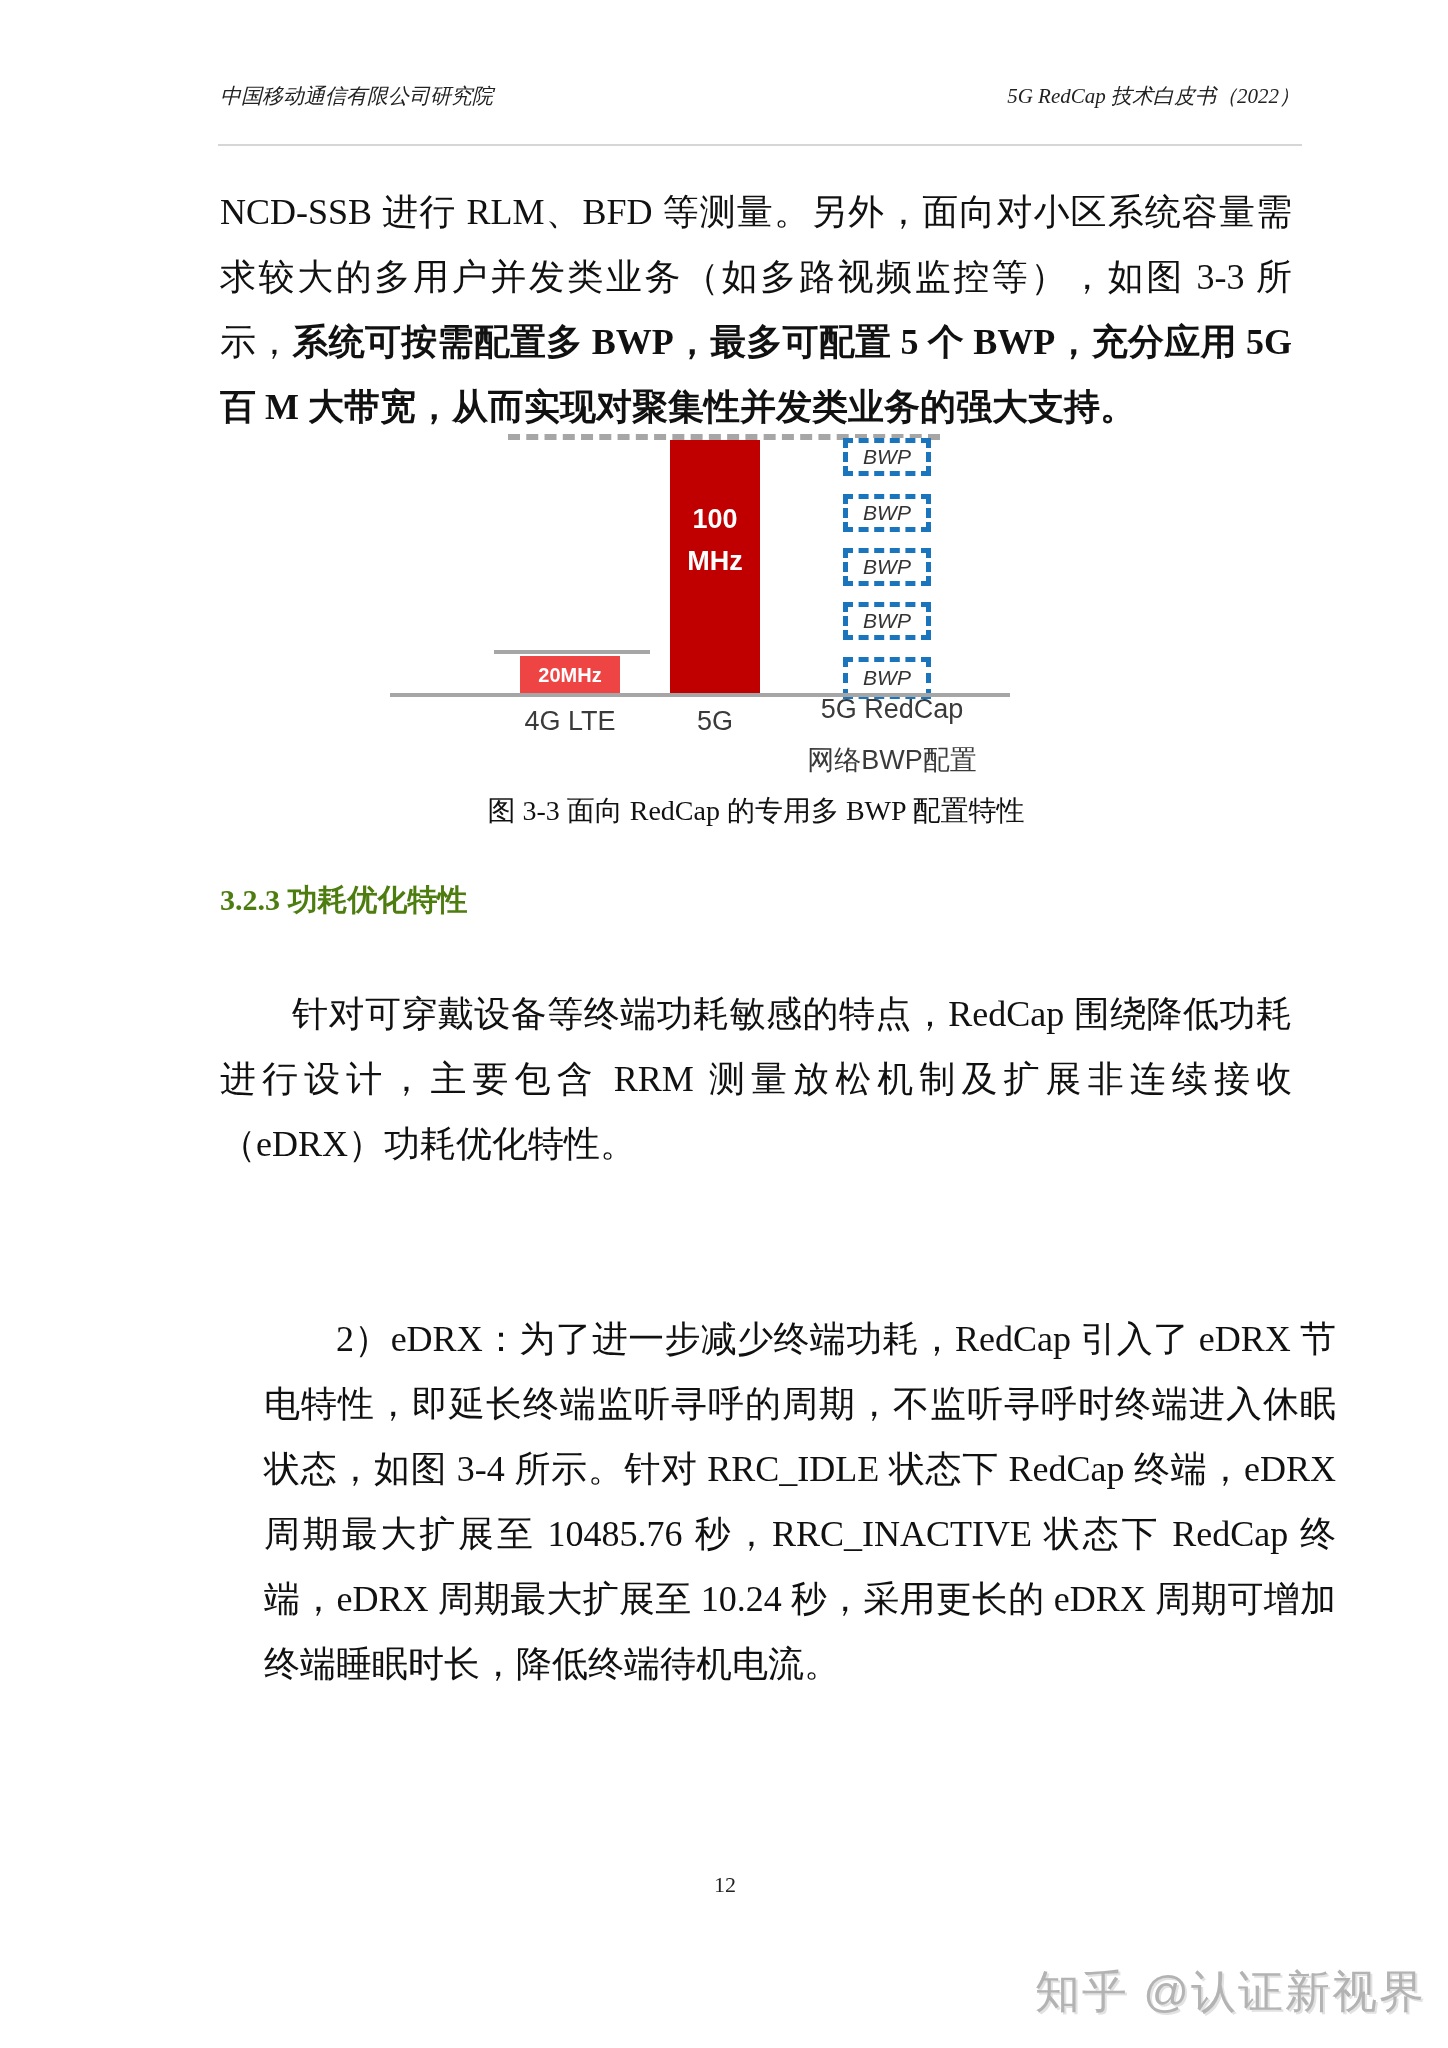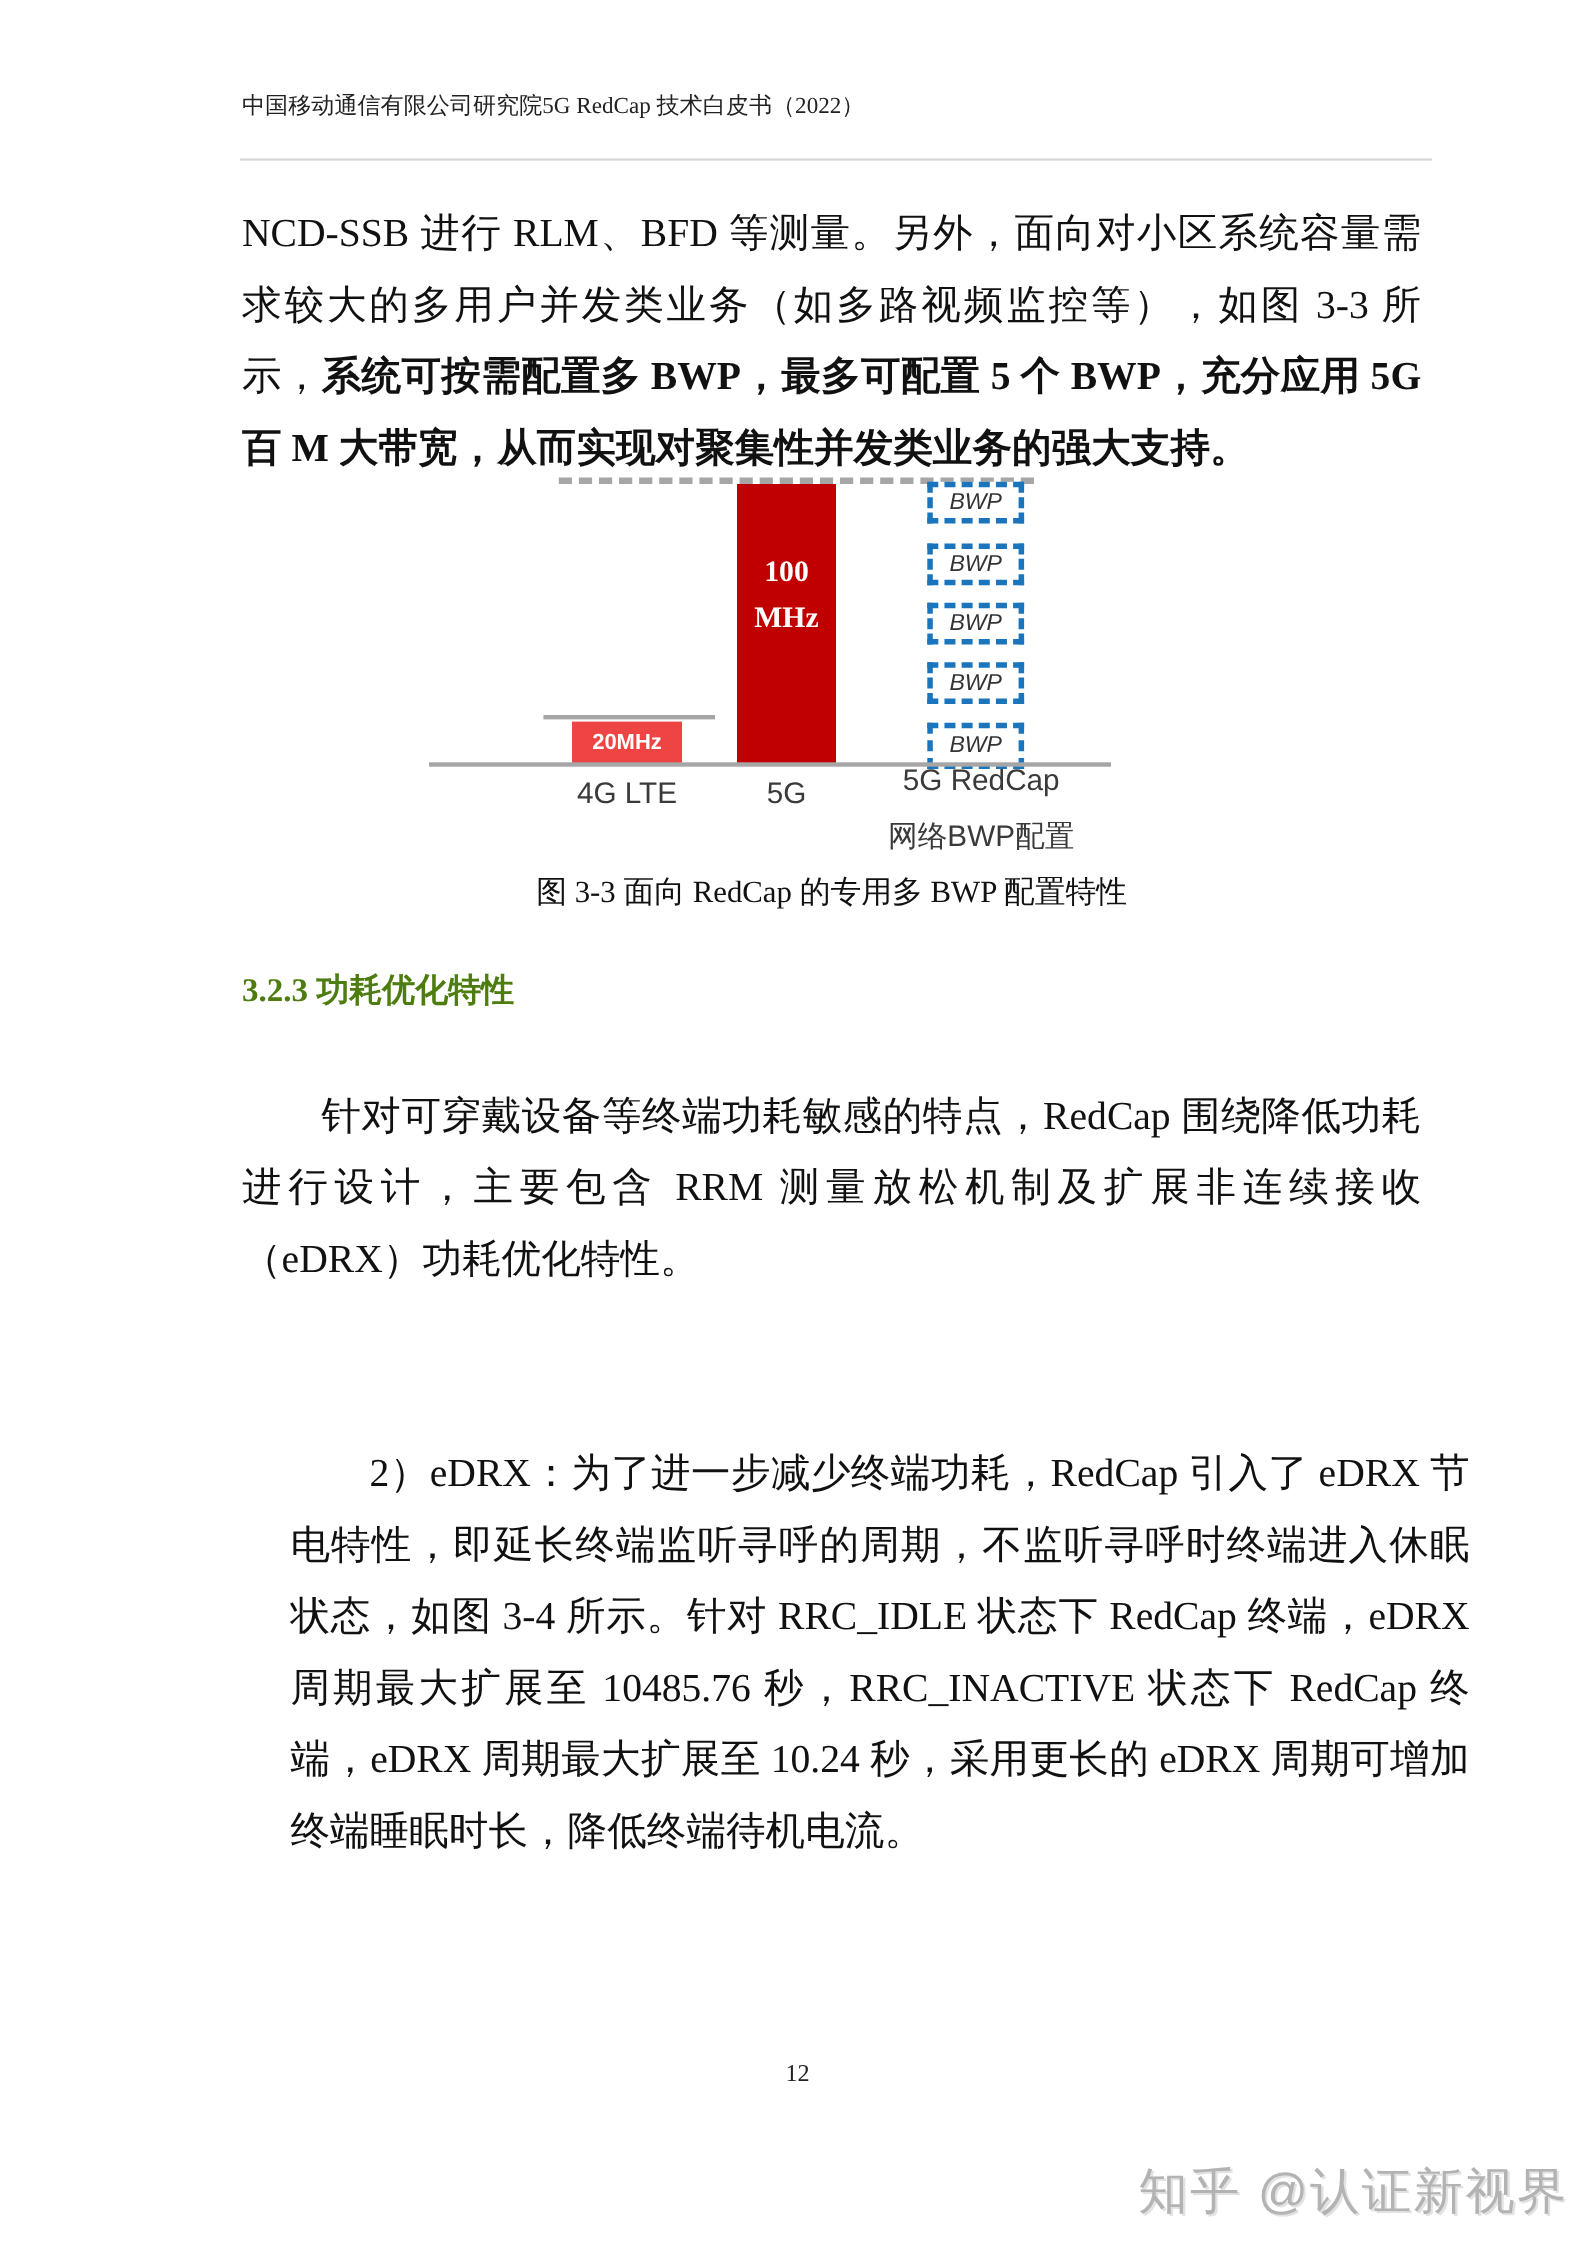--- a/index.html
+++ b/index.html
@@ -7,22 +7,22 @@
     position:relative;
     width:1448px;height:2048px;
     background:#ffffff;
     font-family:"Liberation Serif","DejaVu Serif",serif;
     color:#1a1a1a;
     overflow:hidden;
   }
   
   .header{
     position:absolute;left:220px;top:82px;width:1080px;
-    display:flex;align-items:flex-start;
-    font-size:21px;color:#222;
+    display:flex;justify-content:space-between;align-items:flex-start;
+    font-size:21px;color:#222;font-style:italic;
   }
   .header-rule{
     position:absolute;left:218px;top:144px;width:1084px;height:2px;
     background:#d6d6d6;
   }
   
   .para{
     position:absolute;left:220px;width:1072px;
     font-size:36px;line-height:65px;
     text-align:justify;text-justify:inter-ideograph;
@@ -49,21 +49,21 @@
   }
   .lte-bar{
     position:absolute;left:130px;top:226px;width:100px;height:39px;
     display:flex;align-items:center;justify-content:center;
     color:#fff;font-weight:bold;font-size:20px;
   }
   .nr-bar{
     position:absolute;left:280px;top:10px;width:90px;height:255px;
     text-align:center;color:#fff;font-weight:bold;font-size:27px;line-height:42px;
   }
-  .nr-bar .bar-text{margin-top:58px;font-family:Liberation Serif, serif;}
+  .nr-bar .bar-text{margin-top:58px;}
   .nr-bar .bar-text span{display:block;}
   .bwp-box{
     position:absolute;left:453px;width:78px;height:28px;
     border:5px dashed #1b75bc;
     display:flex;align-items:center;justify-content:center;
     font-style:italic;font-size:21px;color:#333;z-index:2;
     background:#fff;
   }
   .bwp-1{top:8px;}
   .bwp-2{top:64px;}

